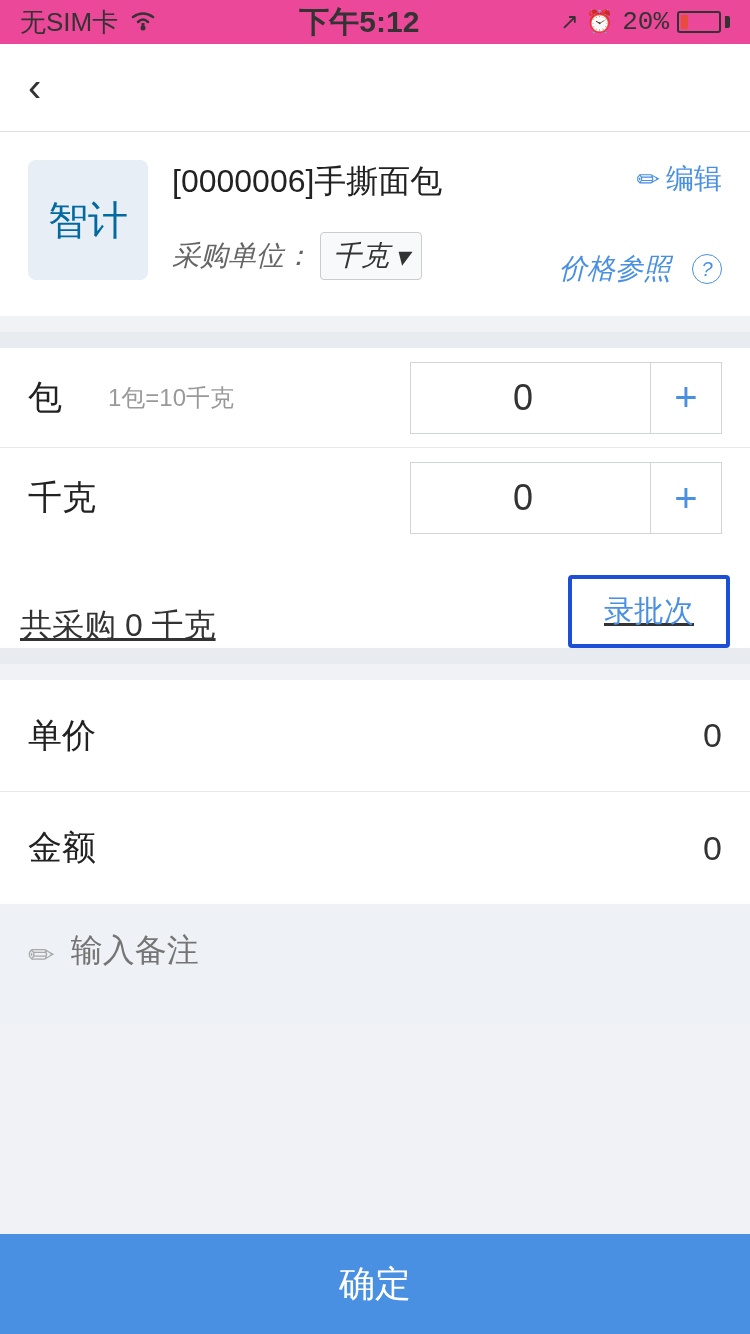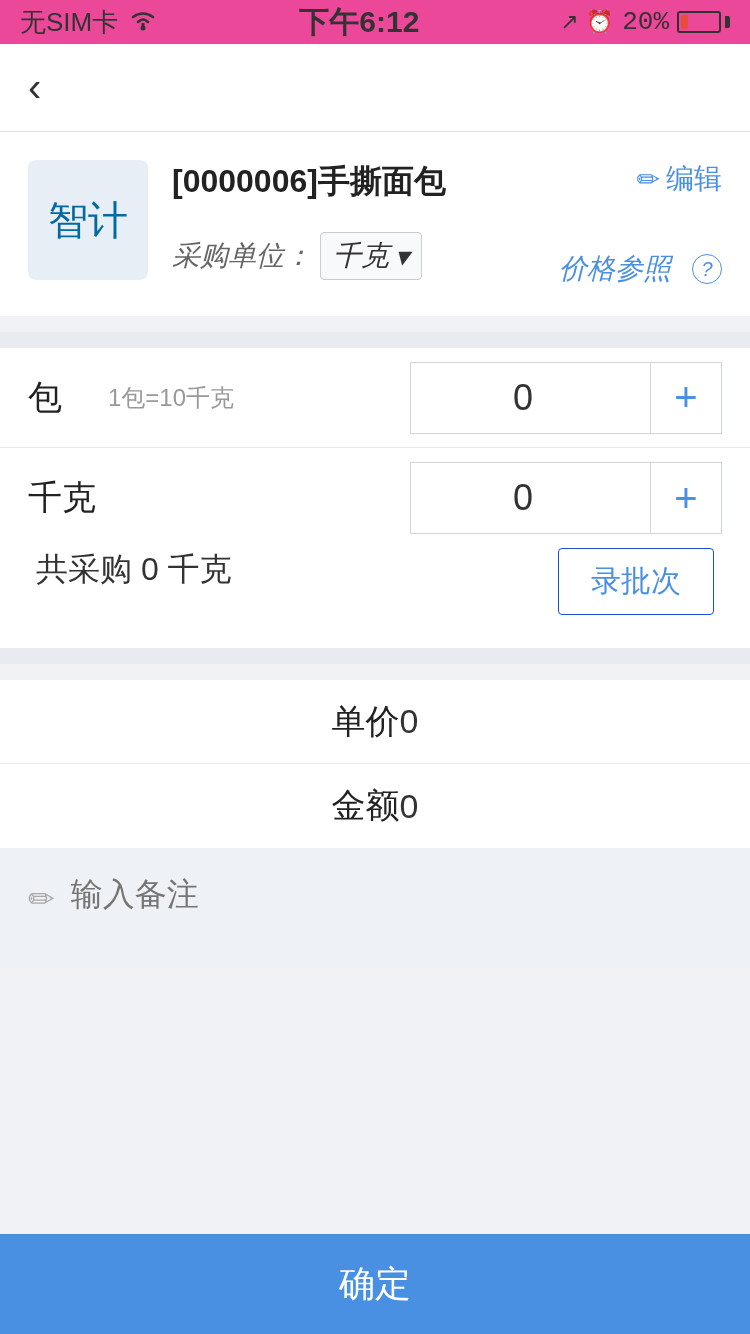--- a/index.html
+++ b/index.html
@@ -124,21 +124,21 @@
     }
     .product-header {
       display: flex;
       justify-content: space-between;
       align-items: flex-start;
       margin-bottom: 20px;
     }
     .product-name {
       font-size: 32px;
       color: #222;
-      font-weight: 700;
+      font-weight: 400;
     }
     .edit-link {
       color: #4a90e2;
       font-size: 28px;
       display: flex;
       align-items: center;
       gap: 6px;
       cursor: pointer;
     }
     .product-unit-row {
@@ -230,50 +230,51 @@
       display: flex;
       align-items: center;
       justify-content: center;
       cursor: pointer;
     }
 
     
     .total-row {
       background: #fff;
       display: flex;
-      align-items: flex-start;
+      align-items: flex-end;
       justify-content: space-between;
-      padding: 0 36px;
+      padding: 0 20px;
       height: 100px;
+      text-decoration: underline;
     }
     .total-label {
       font-size: 32px;
       color: #333;
     }
     .batch-btn {
-      border: 1px solid #1d4ed8;
+      border: 4px solid #1d4ed8;
       border-radius: 4px;
       padding: 12px 32px;
       font-size: 30px;
       color: #4a90e2;
       background: #fff;
       cursor: pointer;
     }
 
     
     .price-section {
       background: #fff;
       margin-top: 16px;
     }
     .price-row {
       display: flex;
       align-items: center;
-      justify-content: center;
+      justify-content: space-between;
       padding: 16px 28px;
-      height: 84px;
+      height: 112px;
       border-bottom: 1px solid #e8e8e8;
     }
     .price-row:last-child {
       border-bottom: none;
     }
     .price-label {
       font-size: 34px;
       color: #222;
     }
     .price-value {
@@ -337,21 +338,21 @@
     <span>无SIM卡</span>
     <span>
       <svg width="30" height="22" viewBox="0 0 30 22">
         <path d="M15 18 Q15 14 15 14" stroke="#333" stroke-width="3" fill="none"></path>
         <path d="M10 13 Q15 8 20 13" stroke="#333" stroke-width="2.5" fill="none" stroke-linecap="round"></path>
         <path d="M5 8 Q15 1 25 8" stroke="#333" stroke-width="2.5" fill="none" stroke-linecap="round"></path>
         <circle cx="15" cy="19" r="2.5" fill="#333"></circle>
       </svg>
     </span>
   </div>
-  <div class="status-center">下午6:12</div>
+  <div class="status-center">下午5:12</div>
   <div class="status-right">
     <span style="font-size:22px;">↗</span>
     <span style="font-size:22px;">⏰</span>
     <span style="font-size:26px;font-family:Liberation Mono, monospace;">20%</span>
     <div class="battery-icon">
       <div class="battery-body">
         <div class="battery-fill" style="background:#e74c3c;width:20%;"></div>
       </div>
       <div class="battery-cap"></div>
     </div>

